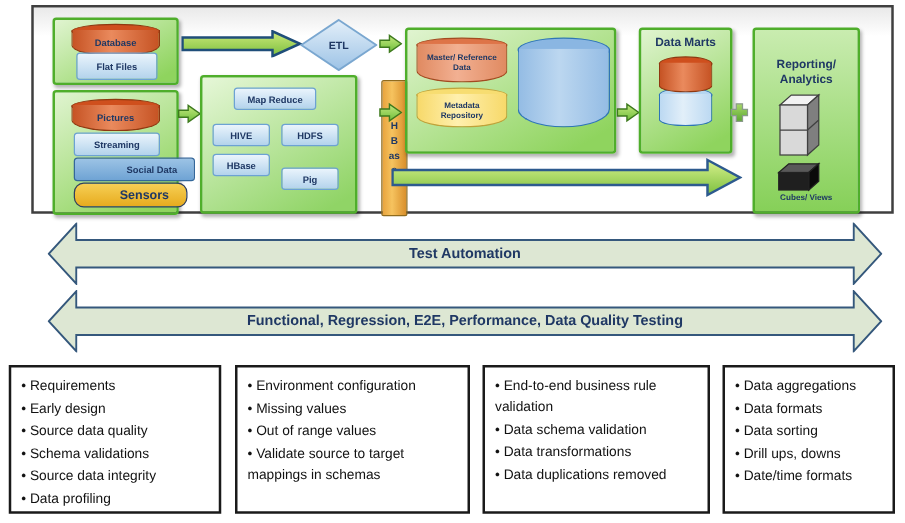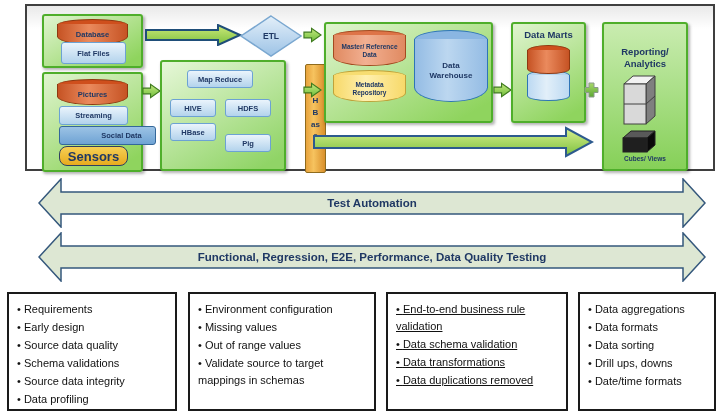--- a/index.html
+++ b/index.html
@@ -77,21 +77,21 @@
         <div class="top"></div>
         <div class="body"></div>
         <div class="lbl" style="font-size:7.5px;">Pictures</div>
       </div>
       <div class="chip" style="left:15px;top:32px;width:67px;height:17px;font-size:7.5px;">
         <span>Streaming</span>
       </div>
       <div class="chip" style="left:15px;top:52px;width:67px;height:17px;font-size:7.5px;background:linear-gradient(#9cc3e5,#6fa3d4);border-color:#34679a;padding-left:28px;">
         <span>Social Data</span>
       </div>
-      <div class="chip" style="left:15px;top:72px;width:67px;height:18px;font-size:13px;background:linear-gradient(#f8d airspace,#f3c240);background:linear-gradient(#f6cf55,#e7ab1e);border:1.5px solid #2f3f5f;border-radius:8px;">
+      <div class="chip" style="left:15px;top:72px;width:67px;height:18px;font-size:10px;background:linear-gradient(#f8d airspace,#f3c240);background:linear-gradient(#f6cf55,#e7ab1e);border:1.5px solid #2f3f5f;border-radius:8px;padding-left:22px;">
         <span>Sensors</span>
       </div>
     </div>
 
     <svg class="svgabs" style="left:118px;top:18px;" width="97" height="22" viewBox="0 0 97 22">
       <defs>
           <linearGradient id="ag1" x1="0" y1="0" x2="0" y2="1">
         <stop offset="0" stop-color="#cdea7a"></stop>
             <stop offset="1" stop-color="#7cbf3f"></stop>
           </linearGradient>
@@ -169,21 +169,20 @@
         <div class="lbl" style="font-size:6.5px;padding:0 6px;">Master/ Reference Data</div>
       </div>
       <div class="cyl yellow" style="left:7px;top:46px;width:73px;height:32px;">
         <div class="top"></div>
         <div class="body"></div>
         <div class="lbl" style="font-size:6.5px;padding:0 8px;">Metadata Repository</div>
       </div>
       <div class="cyl blue big" style="left:88px;top:6px;width:74px;height:72px;">
         <div class="top"></div>
         <div class="body"></div>
-        <div class="lbl" style="font-size:8px;padding:0 8px;">Data Warehouse</div>
       </div>
     </div>
 
     <svg class="svgabs" style="left:466px;top:76px;" width="19" height="16" viewBox="0 0 20 16">
       <defs>
           <linearGradient id="sg4" x1="0" y1="0" x2="0" y2="1">
         <stop offset="0" stop-color="#c4e87e"></stop>
             <stop offset="1" stop-color="#6fbe3c"></stop>
           </linearGradient>
         </defs>
@@ -262,21 +261,21 @@
     <div class="it">Data profiling</div>
   </div>
 
   <div class="note" style="left:188px;width:188px;">
     <div class="it">Environment configuration</div>
     <div class="it">Missing values</div>
     <div class="it">Out of range values</div>
     <div class="it">Validate source to target mappings in schemas</div>
   </div>
 
-  <div class="note" style="left:386px;width:182px;text-decoration:underline;">
+  <div class="note" style="left:386px;width:182px;">
     <div class="it">End-to-end business rule validation</div>
     <div class="it">Data schema validation</div>
     <div class="it">Data transformations</div>
     <div class="it">Data duplications removed</div>
   </div>
 
   <div class="note" style="left:578px;width:138px;">
     <div class="it">Data aggregations</div>
     <div class="it">Data formats</div>
     <div class="it">Data sorting</div>

